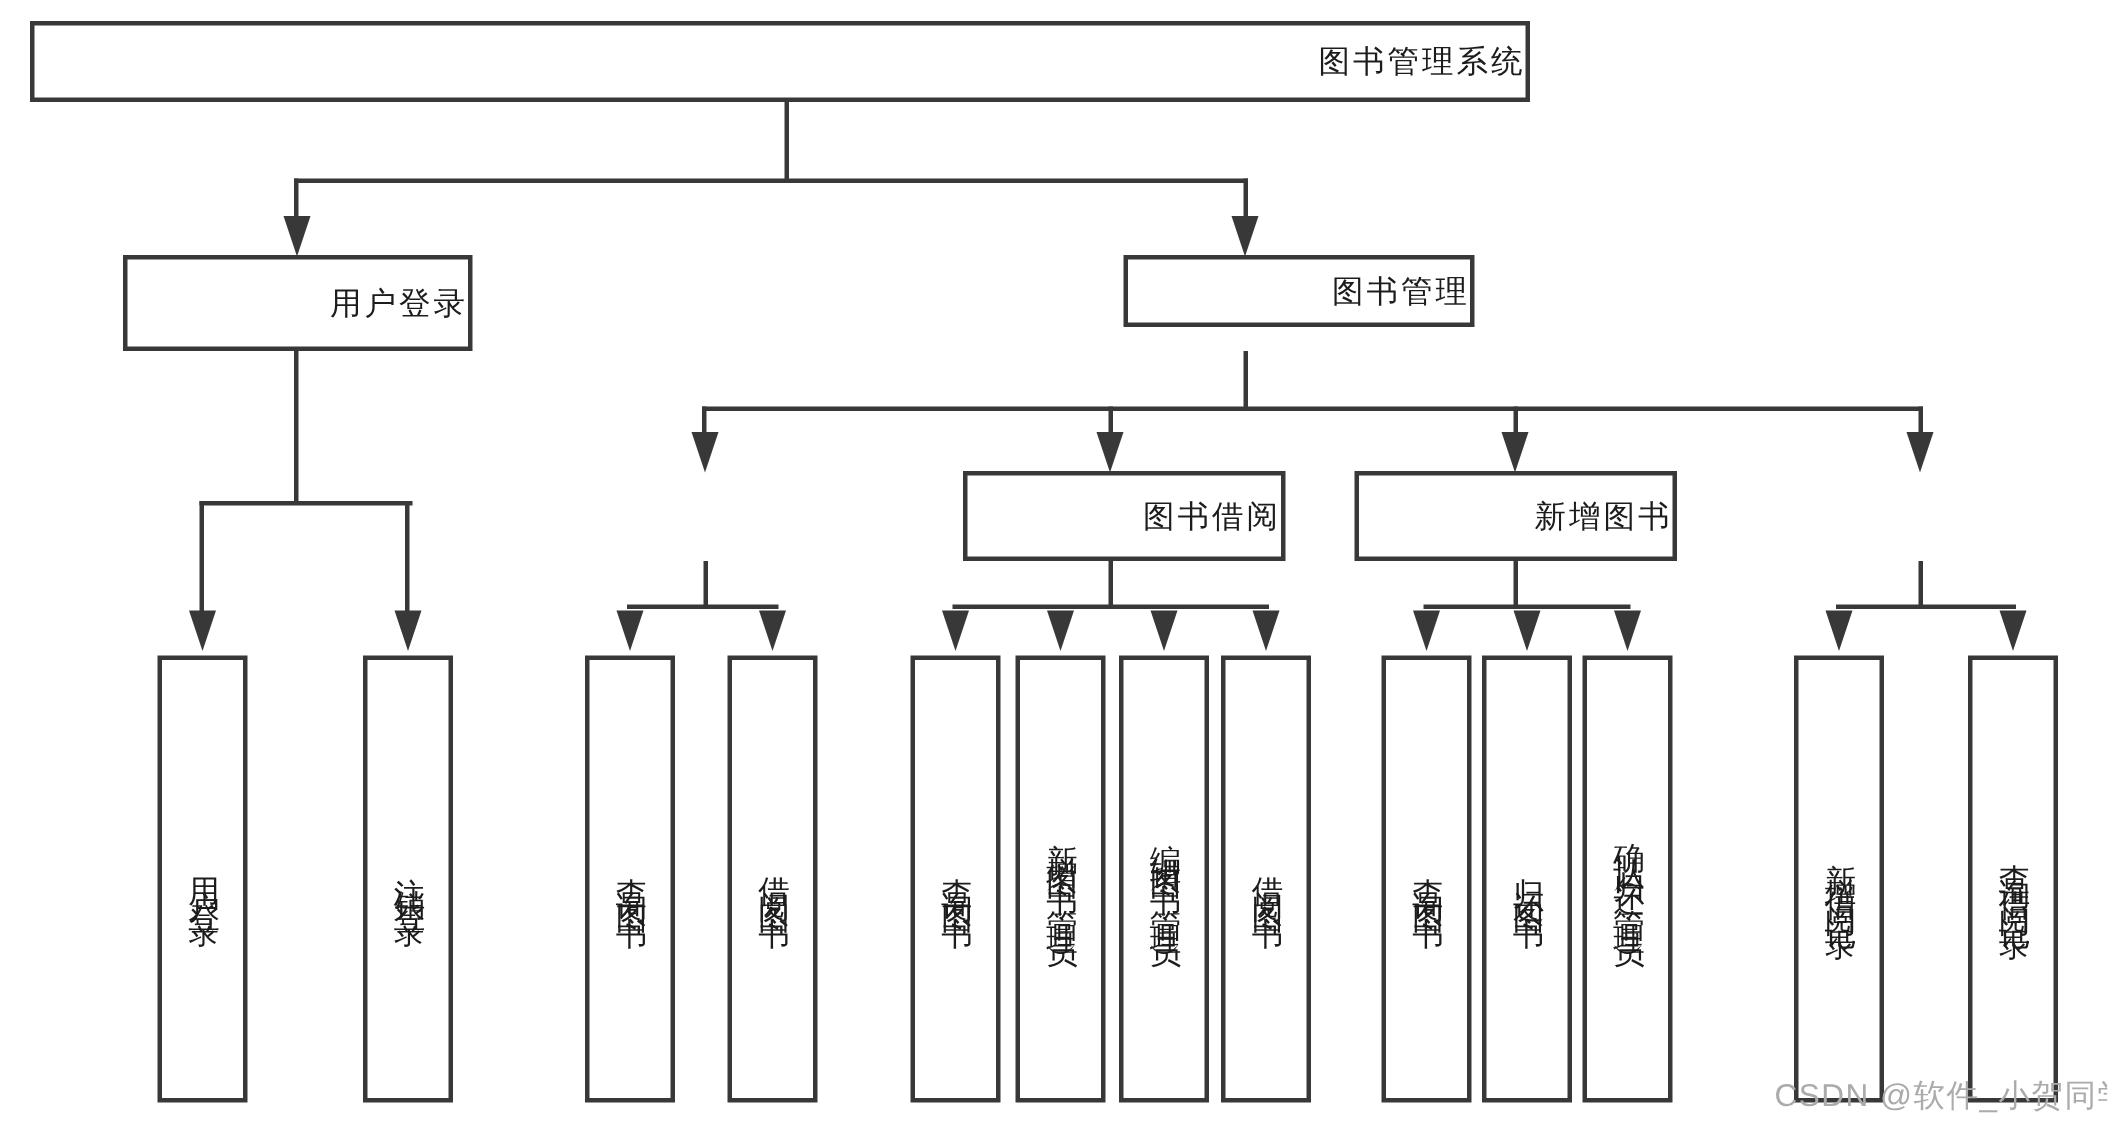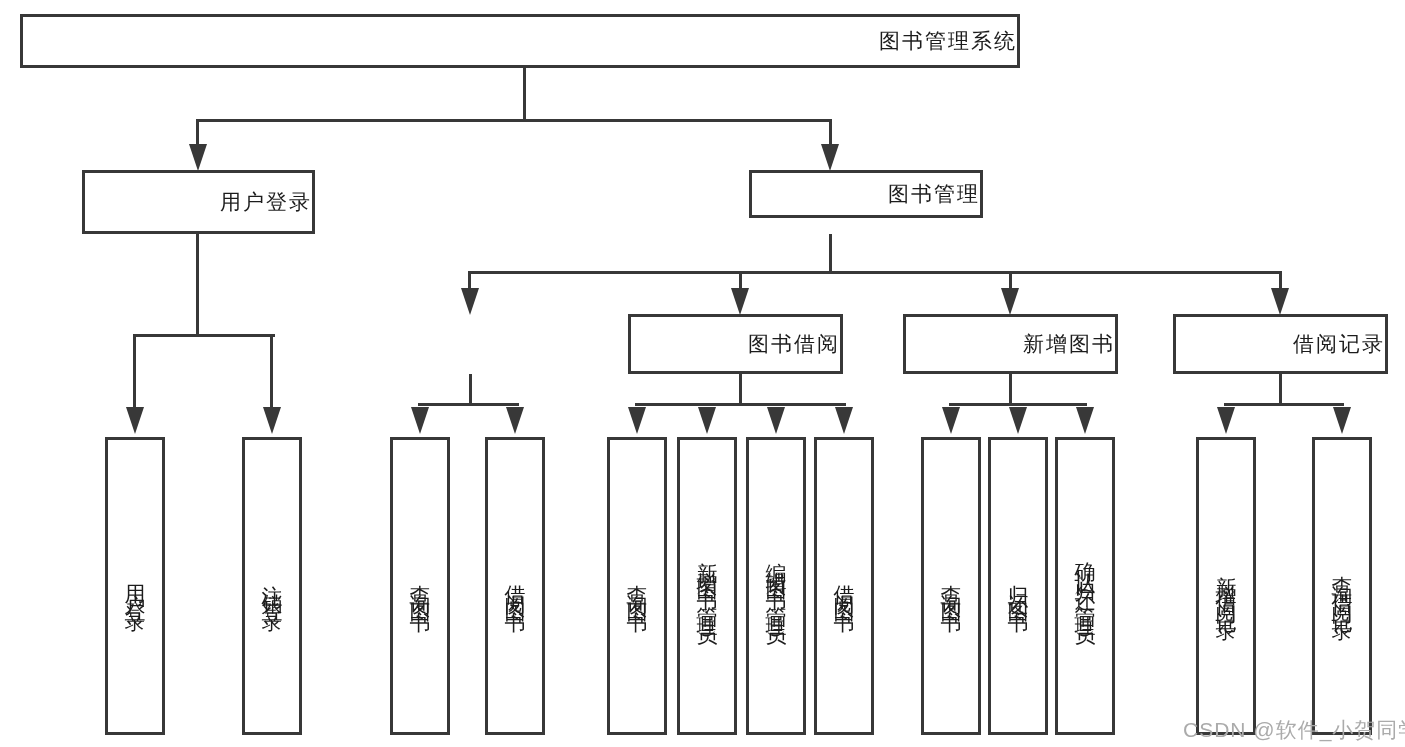--- a/index.html
+++ b/index.html
@@ -90,28 +90,25 @@
   <div class="hl" style="left:468px; top:271px; width:814px;"></div>
   <div class="vl" style="left:468px; top:271px; height:18px;"></div>
   <div class="arr" style="left:461px; top:288px;"></div>
   <div class="vl" style="left:739px; top:271px; height:18px;"></div>
   <div class="arr" style="left:731px; top:288px;"></div>
   <div class="vl" style="left:1009px; top:271px; height:18px;"></div>
   <div class="arr" style="left:1001px; top:288px;"></div>
   <div class="vl" style="left:1279px; top:271px; height:18px;"></div>
   <div class="arr" style="left:1271px; top:288px;"></div>
 
-  <div class="box" style="left:628px; top:314px; width:215px; height:60px;">
+  <div class="box" style="left:642px; top:314px; width:215px; height:60px;">
     <span>图书借阅</span>
   </div>
   <div class="box" style="left:903px; top:314px; width:215px; height:60px;">
     <span>新增图书</span>
-  </div>
-  <div class="box" style="left:1173px; top:314px; width:215px; height:60px;">
-    <span>借阅记录</span>
   </div>
 
   <div class="vl" style="left:469px; top:374px; height:31px;"></div>
   <div class="hl" style="left:418px; top:403px; width:101px;"></div>
   <div class="arr" style="left:411px; top:407px;"></div>
   <div class="arr" style="left:506px; top:407px;"></div>
 
   <div class="vl" style="left:739px; top:374px; height:31px;"></div>
   <div class="hl" style="left:635px; top:403px; width:211px;"></div>
   <div class="arr" style="left:628px; top:407px;"></div>

